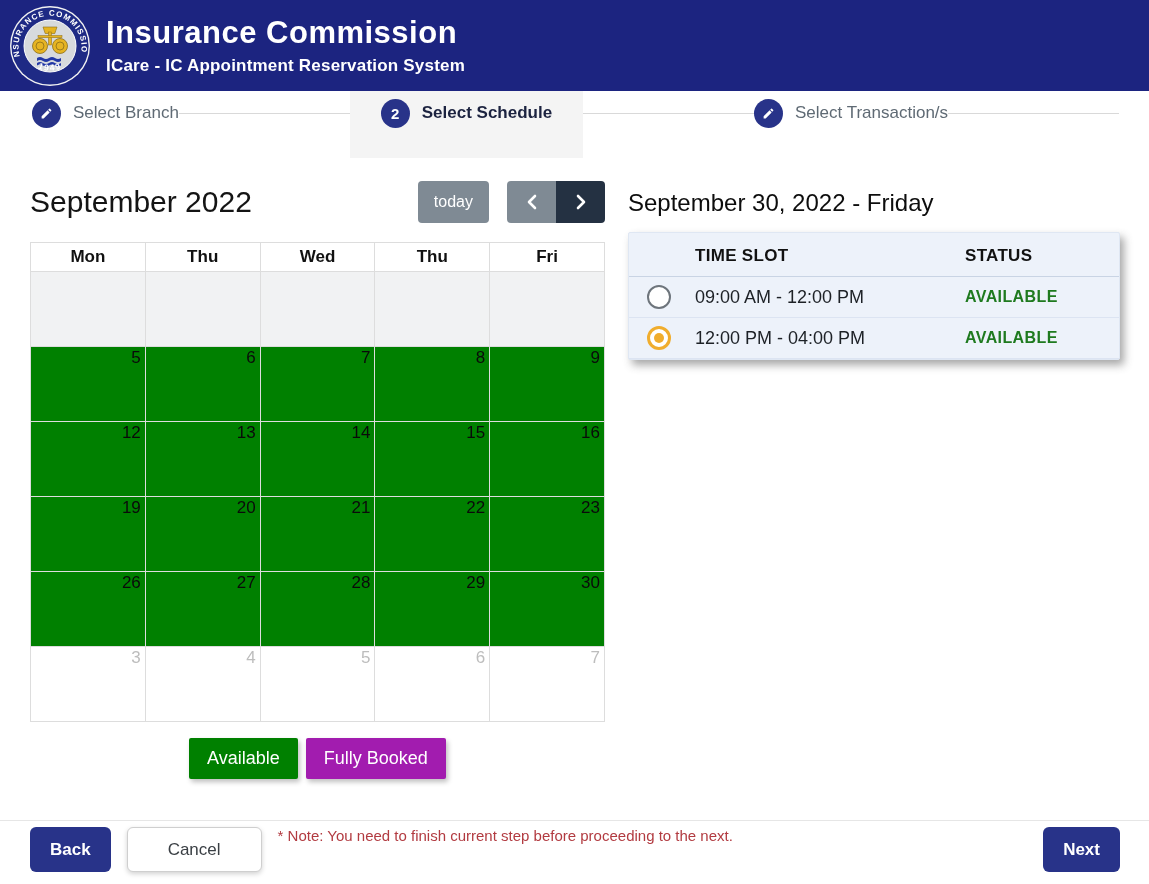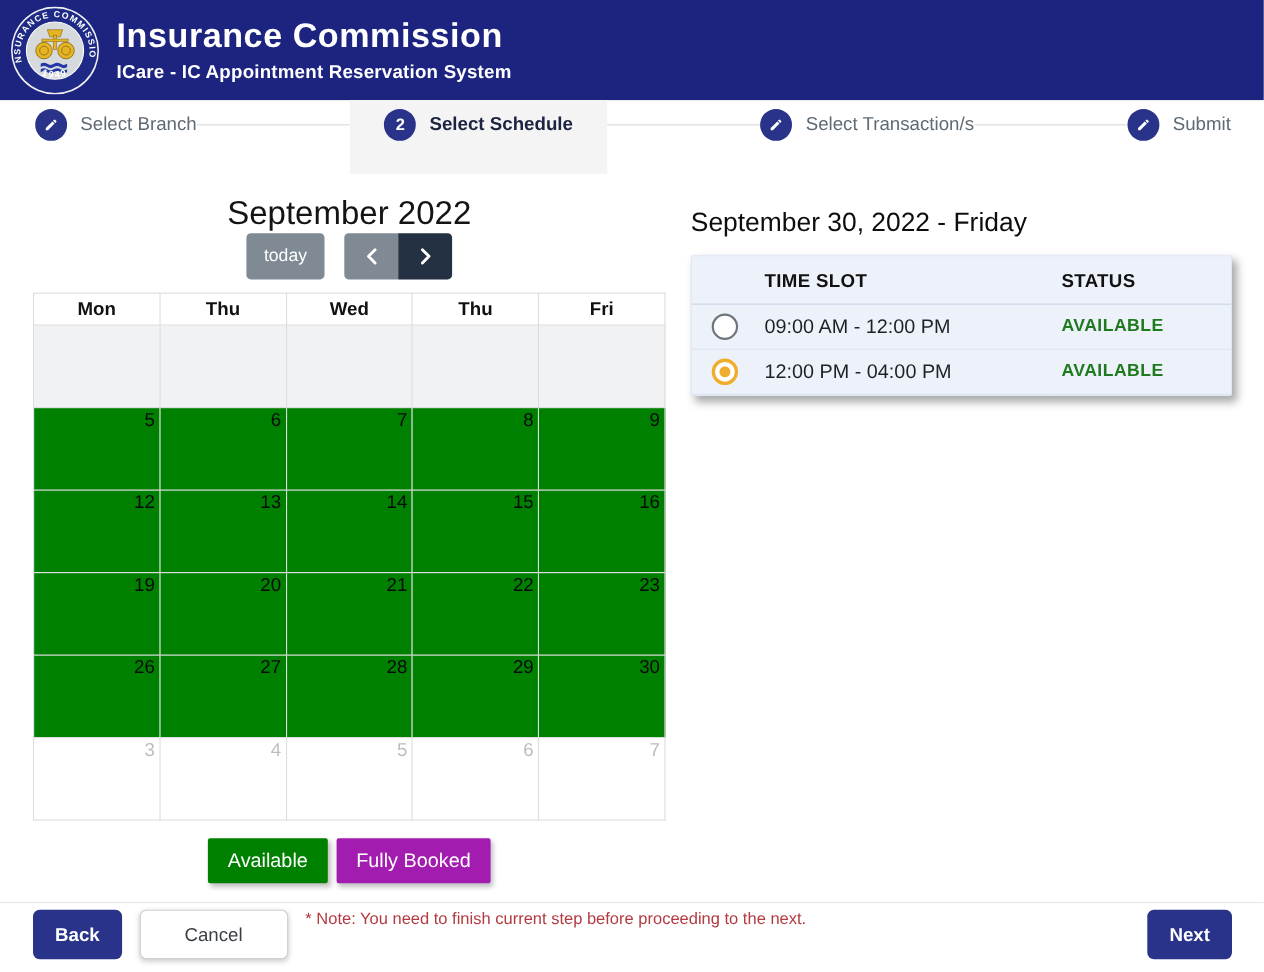--- a/index.html
+++ b/index.html
@@ -21,21 +21,21 @@
   .step.active{background:#f4f4f4;height:67px;padding:0 31px;}
   .step-circle{width:29px;height:29px;border-radius:50%;background:var(--accent-navy,#283389);
                color:#fff;display:flex;align-items:center;justify-content:center;
                font-size:15px;font-weight:bold;flex:0 0 auto;}
   .step-label{font-size:17px;color:#5f6a74;white-space:nowrap;}
   .step.active .step-label{color:#1c2340;font-weight:bold;}
   .step-line{flex:1 1 auto;border-top:1px solid #d9d9d9;margin-top:22px;min-width:20px;}
 
   
   .cal-section{position:absolute;left:30px;top:178px;width:575px;}
-  .cal-toolbar{display:flex;justify-content:space-between;align-items:center;height:48px;margin-bottom:40px;flex-direction:column;}
+  .cal-toolbar{display:flex;justify-content:space-between;align-items:center;height:48px;margin-bottom:16px;}
   .cal-title{font-size:30px;font-weight:400;margin:0;color:#141414;}
   .cal-buttons{display:flex;align-items:center;gap:18px;}
   .btn-today{background:var(--toolbar-gray,#7f8a94);color:#fff;border:none;border-radius:4px;
              height:42px;padding:0 16px;font-size:16px;font-family:inherit;cursor:pointer;}
   .nav-group{display:flex;}
   .btn-nav{border:none;height:42px;width:49px;display:flex;align-items:center;justify-content:center;cursor:pointer;}
   .btn-prev{background:var(--toolbar-gray,#7f8a94);border-radius:4px 0 0 4px;}
   .btn-next{background:var(--toolbar-dark,#243142);border-radius:0 4px 4px 0;}
 
   table.calendar{width:575px;border-collapse:collapse;table-layout:fixed;}
@@ -138,30 +138,20 @@
         <div class="step-row">
           <span class="step-circle">
             <svg width="13" height="13" viewBox="0 0 24 24">
               <path fill="#fff" d="M3 17.25V21h3.75L17.81 9.94l-3.75-3.75L3 17.25zm17.71-10.21a1 1 0 0 0 0-1.41l-2.34-2.34a1 1 0 0 0-1.41 0l-1.83 1.83 3.75 3.75 1.83-1.83z"></path>
             </svg>
           </span>
           <span class="step-label">Select Transaction/s</span>
         </div>
       </div>
       <div class="step-line"></div>
-      <div class="step">
-        <div class="step-row">
-          <span class="step-circle">
-            <svg width="13" height="13" viewBox="0 0 24 24">
-              <path fill="#fff" d="M3 17.25V21h3.75L17.81 9.94l-3.75-3.75L3 17.25zm17.71-10.21a1 1 0 0 0 0-1.41l-2.34-2.34a1 1 0 0 0-1.41 0l-1.83 1.83 3.75 3.75 1.83-1.83z"></path>
-            </svg>
-          </span>
-          <span class="step-label">Submit</span>
-        </div>
-      </div>
     </nav>
 
   <main>
     <section class="cal-section">
       <div class="cal-toolbar">
         <h2 class="cal-title">September 2022</h2>
         <div class="cal-buttons">
           <button class="btn-today">today</button>
           <div class="nav-group">
             <button class="btn-nav btn-prev">

